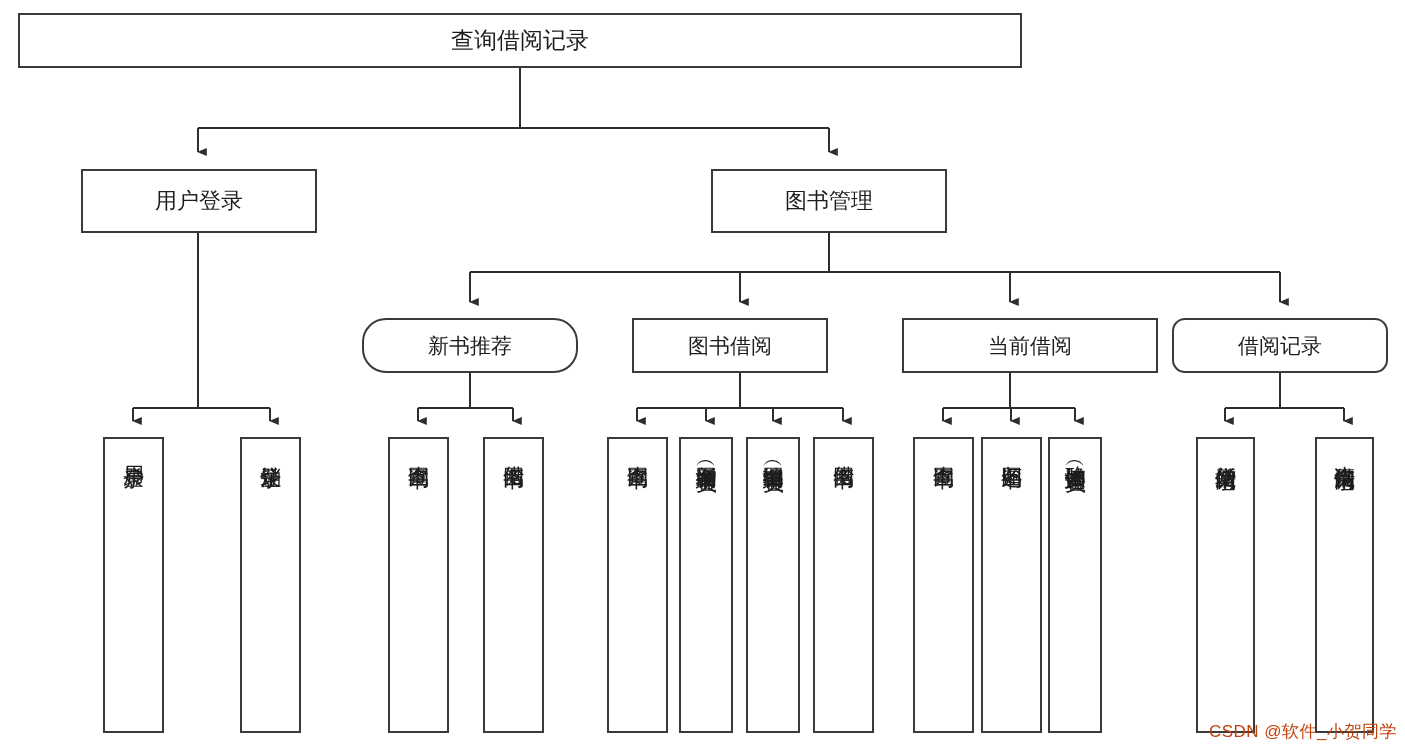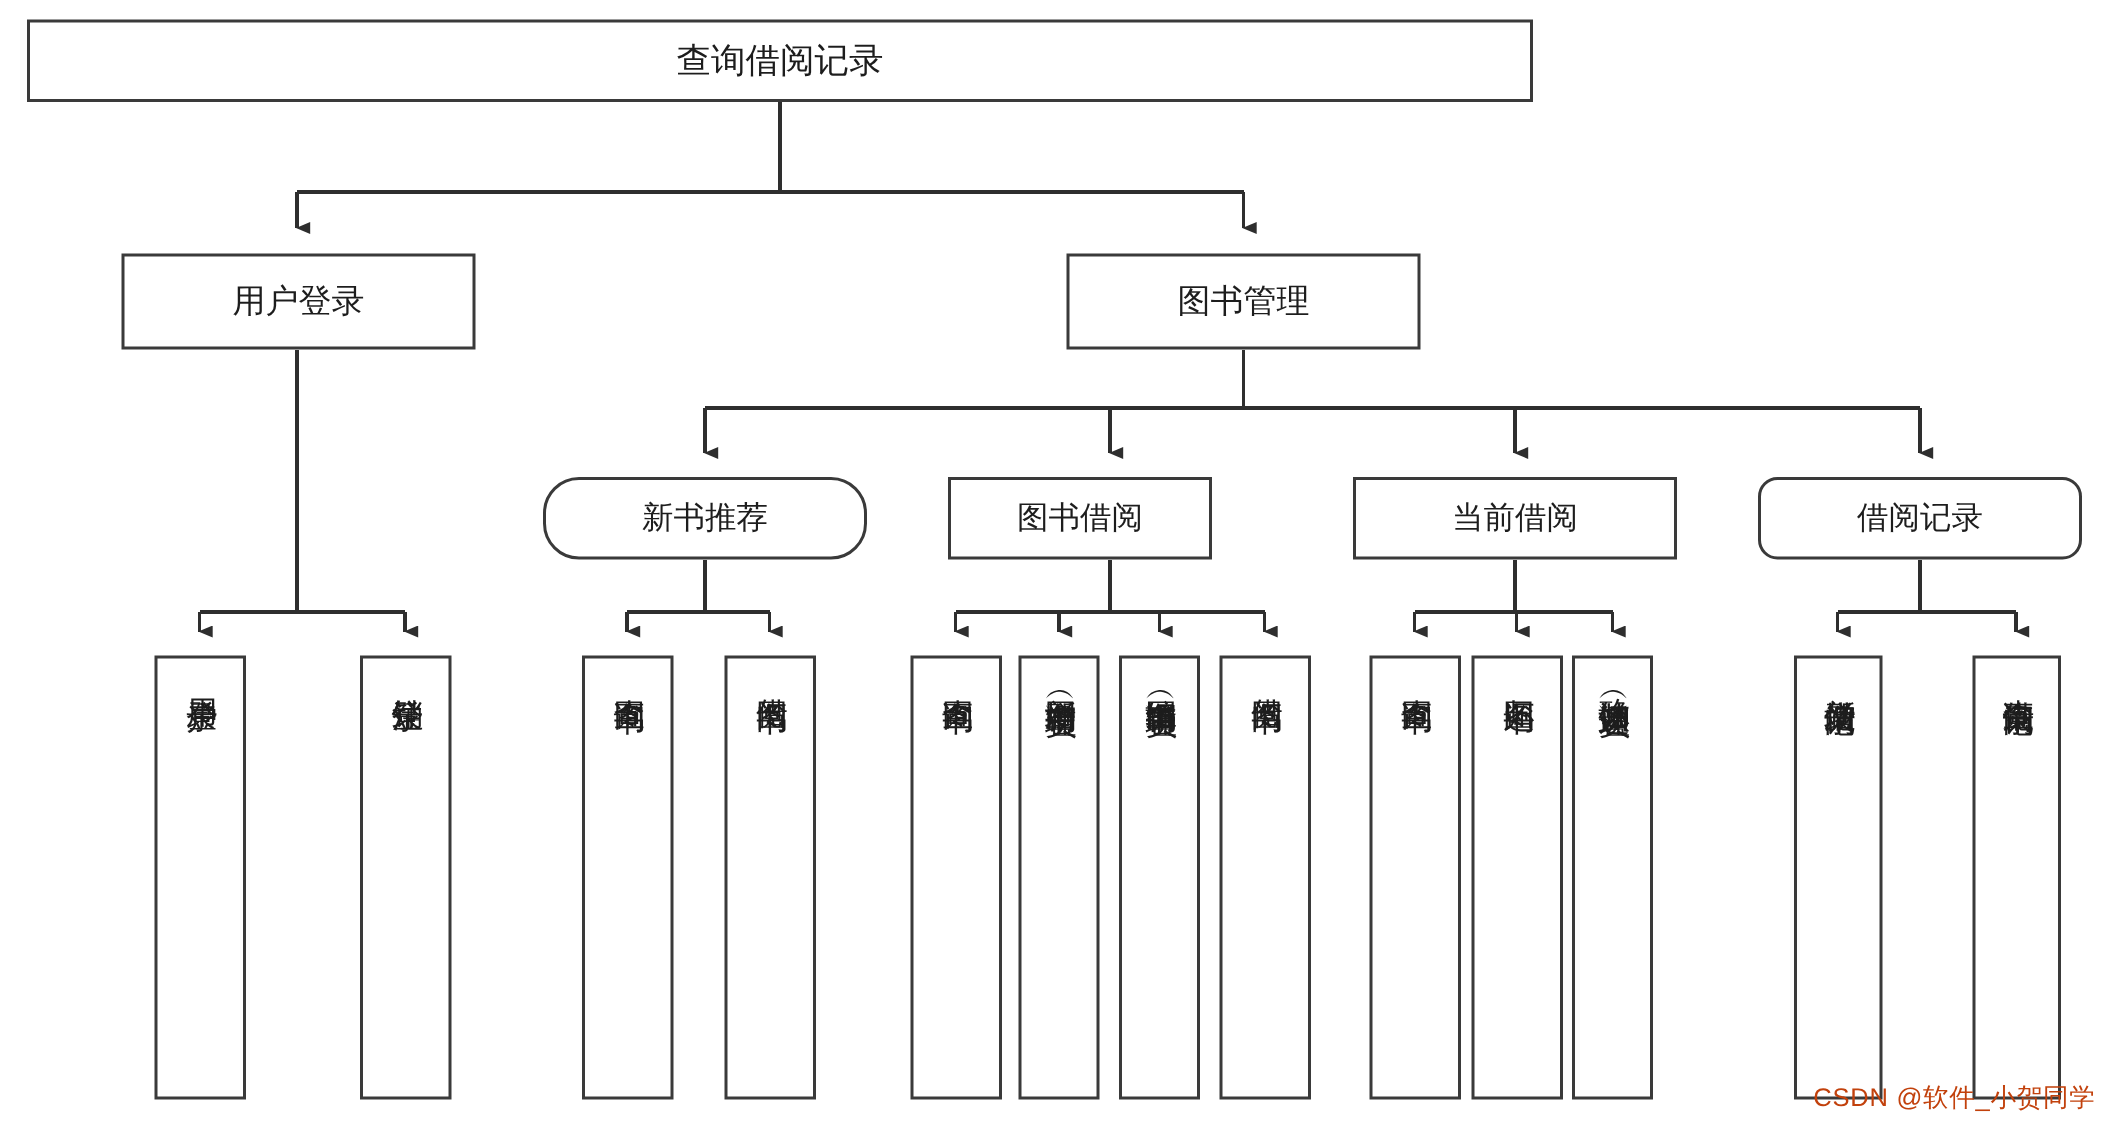--- a/index.html
+++ b/index.html
@@ -136,24 +136,24 @@
   <div class="node level1" style="left: 81px; top: 169px; width: 236px; height: 64px;">
     <span class="htext">用户登录</span>
   </div>
   <div class="node level1" style="left: 711px; top: 169px; width: 236px; height: 64px;">
     <span class="htext">图书管理</span>
   </div>
 
   <div class="node level2" style="left: 362px; top: 318px; width: 216px; height: 55px; border-radius: 24px;">
     <span class="htext">新书推荐</span>
   </div>
-  <div class="node level2" style="left: 632px; top: 318px; width: 176px; height: 55px;">
+  <div class="node level2" style="left: 632px; top: 318px; width: 196px; height: 55px;">
     <span class="htext">图书借阅</span>
   </div>
-  <div class="node level2" style="left: 902px; top: 318px; width: 216px; height: 55px;">
+  <div class="node level2" style="left: 902px; top: 318px; width: 256px; height: 55px;">
     <span class="htext">当前借阅</span>
   </div>
   <div class="node level2" style="left: 1172px; top: 318px; width: 216px; height: 55px; border-radius: 13px;">
     <span class="htext">借阅记录</span>
   </div>
 
   <div id="leaf-layer">
       <div class="node leaf" style="left: 103px; top: 437px; width: 61px; height: 296px;">
         <span class="vtext">用户登录</span>
       </div>

